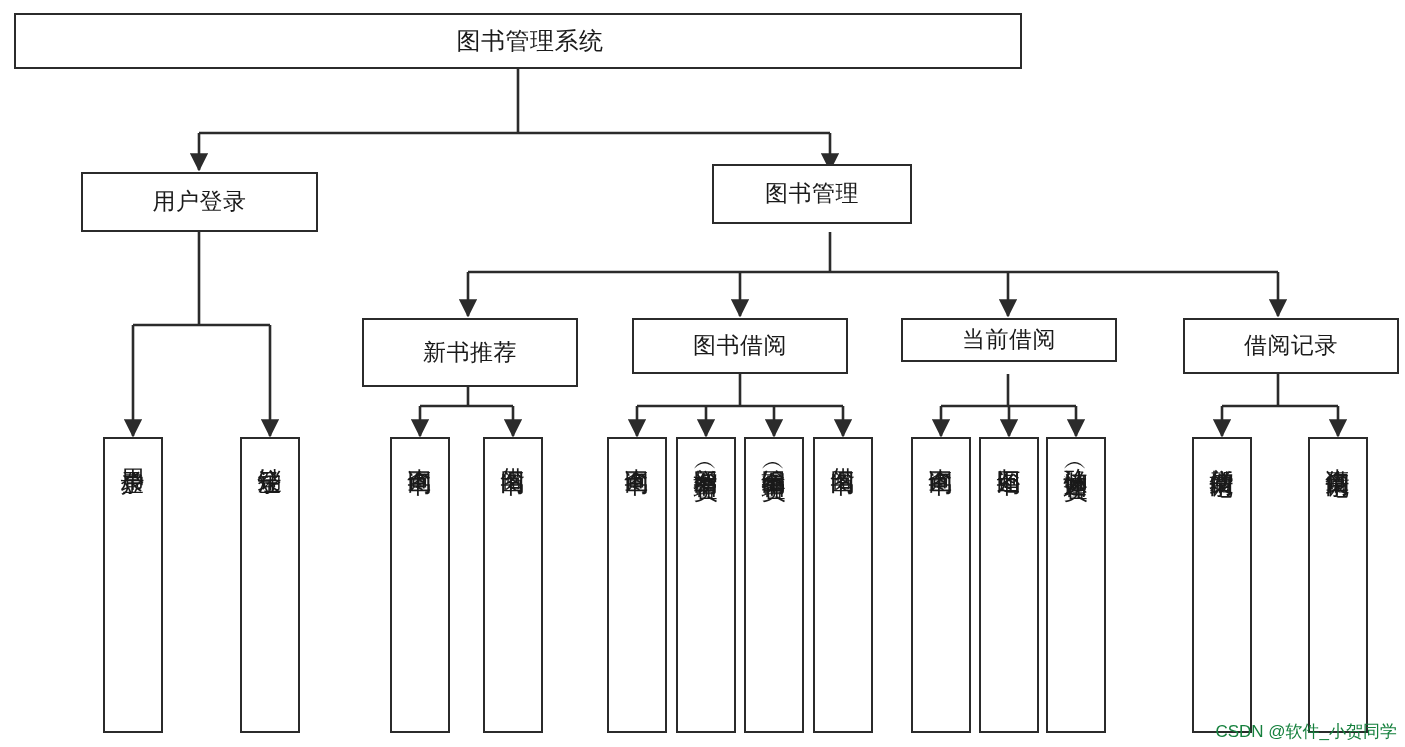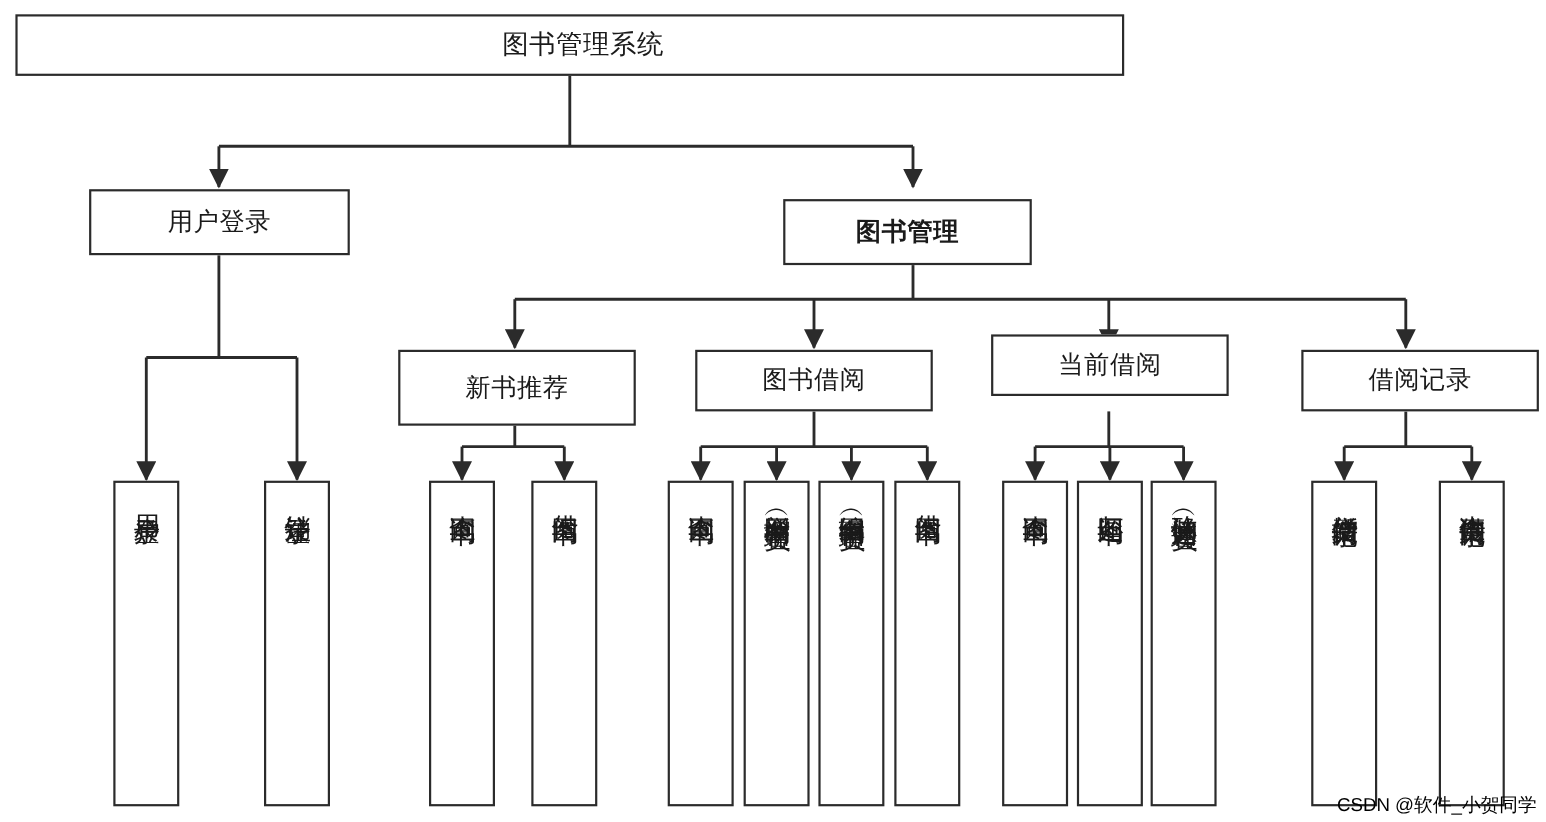--- a/index.html
+++ b/index.html
@@ -63,21 +63,21 @@
     font-size: 24px;
     line-height: 1.05;
     letter-spacing: 1.5px;
     white-space: pre;
   }
   #watermark {
     position: absolute;
     right: 8px;
     bottom: 4px;
     font-size: 17px;
-    color: #000000;
+    color: #15803d;
     z-index: 5;
     white-space: nowrap;
   }
 </style>
 </head>
 <body>
 
 <div id="diagram-root">
 
   <svg id="connector-layer" viewBox="0 0 1405 747" width="1405" height="747" xmlns="http://www.w3.org/2000/svg">
@@ -132,31 +132,31 @@
     </g>
   </svg>
 
   <div class="node horiz root" style="left:14px; top:13px; width:1008px; height:56px;">
     <span class="node-label">图书管理系统</span>
   </div>
 
   <div class="node horiz" style="left:81px; top:172px; width:237px; height:60px;">
     <span class="node-label">用户登录</span>
   </div>
-  <div class="node horiz" style="left:712px; top:181px; width:226px; height:60px;font-weight:bold;">
+  <div class="node horiz" style="left:712px; top:164px; width:200px; height:60px;">
     <span class="node-label">图书管理</span>
   </div>
 
   <div class="node horiz" style="left:362px; top:318px; width:216px; height:69px;">
     <span class="node-label">新书推荐</span>
   </div>
   <div class="node horiz" style="left:632px; top:318px; width:216px; height:56px;justify-content:center;">
     <span class="node-label">图书借阅</span>
   </div>
-  <div class="node horiz" style="left:901px; top:304px; width:216px; height:56px;">
+  <div class="node horiz" style="left:901px; top:318px; width:216px; height:44px;">
     <span class="node-label">当前借阅</span>
   </div>
   <div class="node horiz" style="left:1171px; top:318px; width:216px; height:56px;margin-left:12px;">
     <span class="node-label">借阅记录</span>
   </div>
 
   <div class="node vert" style="left:103px; top:437px; width:60px; height:296px;">
     <span class="node-label">用户登录</span>
   </div>
   <div class="node vert" style="left:240px; top:437px; width:60px; height:296px;">

